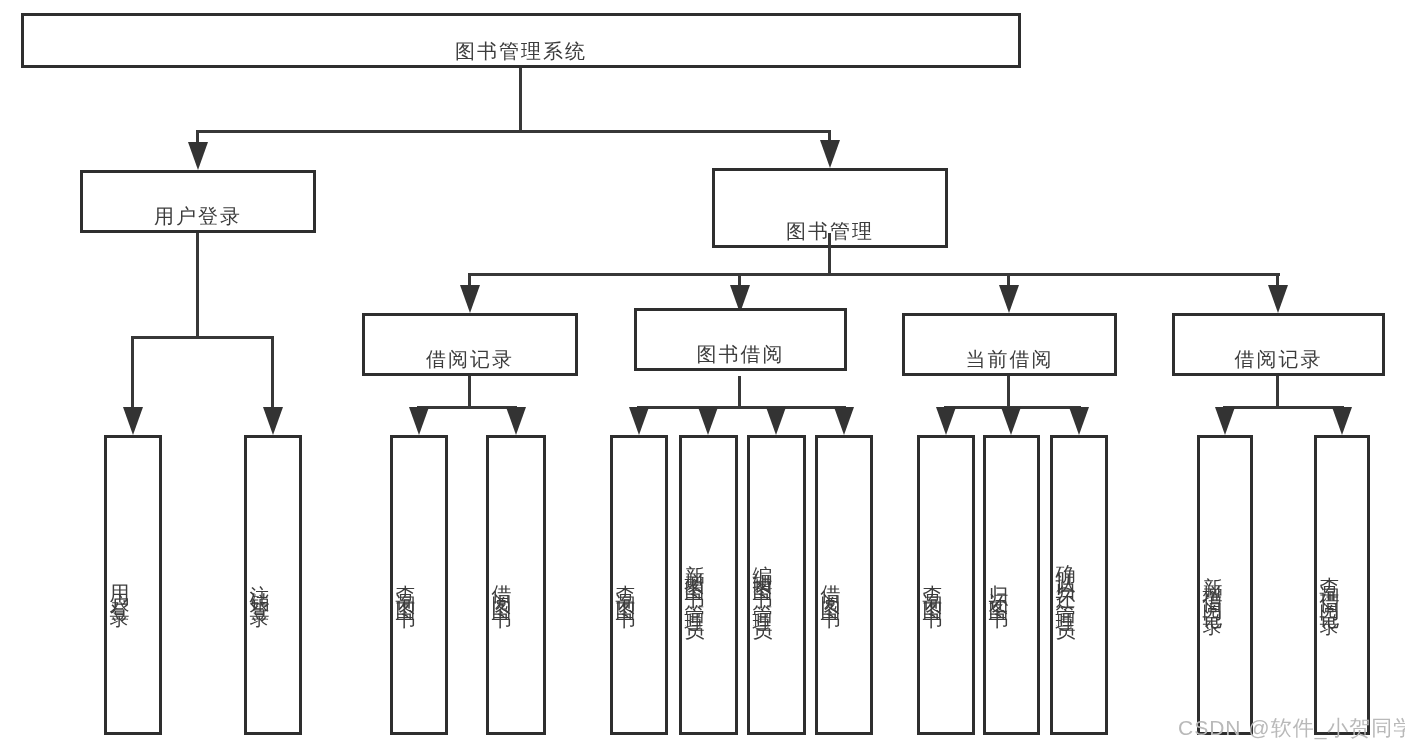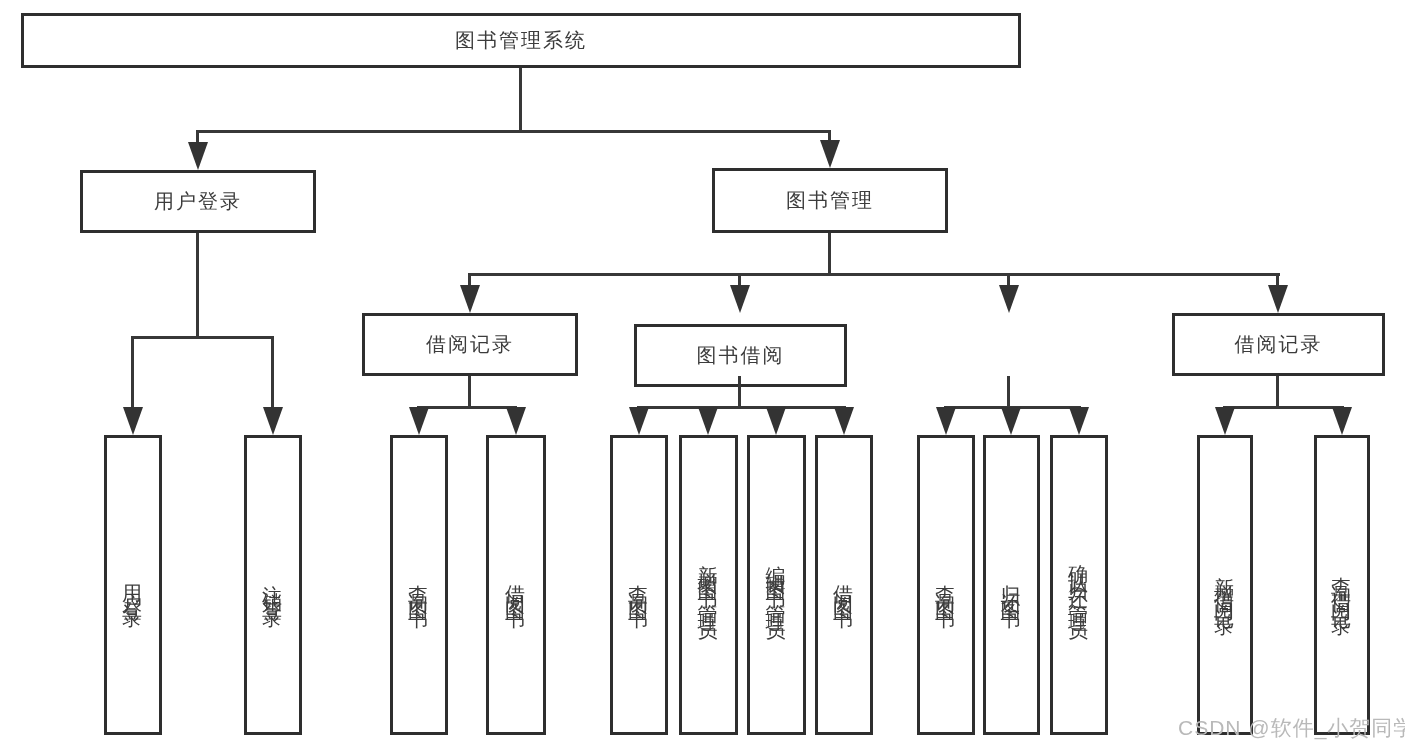--- a/index.html
+++ b/index.html
@@ -2,21 +2,21 @@
 <html><head>
 <meta charset="utf-8">
 <style>
   html,body{margin:0;padding:0;background:#ffffff;}
   .canvas{
     position:relative;width:1405px;height:747px;background:#ffffff;
     font-family:"Liberation Sans","DejaVu Sans",sans-serif;overflow:hidden;
   }
   .box{
     position:absolute;background:#ffffff;border:3px solid #2e2e2e;box-sizing:border-box;
-    display:flex;align-items:center;justify-content:center;
+    display:flex;align-items:flex-end;justify-content:center;
     color:#3c3c3c;font-size:20px;letter-spacing:2px;
   }
   .vbox{
     writing-mode:vertical-rl;text-orientation:mixed;letter-spacing:8px;font-size:20px;
   }
   .vl{position:absolute;width:3px;background:#383838;}
   .hl{position:absolute;height:3px;background:#383838;}
   .arr{
     position:absolute;width:0;height:0;
     border-left:10px solid transparent;border-right:10px solid transparent;
@@ -39,21 +39,21 @@
   <div class="vl" style="left:519px;top:68px;height:62px"></div>
   <div class="hl" style="left:196px;top:130px;width:635px"></div>
   <div class="vl" style="left:196px;top:130px;height:14px"></div>
   <div class="arr" style="left:188px;top:142px"></div>
   <div class="vl" style="left:828px;top:130px;height:12px"></div>
   <div class="arr" style="left:820px;top:140px"></div>
 
   <div class="box" style="left:80px;top:170px;width:236px;height:63px">
     <span>用户登录</span>
   </div>
-  <div class="box" style="left:712px;top:168px;width:236px;height:65px">
+  <div class="box" style="left:712px;top:168px;width:236px;height:80px">
     <span>图书管理</span>
   </div>
 
   <div class="vl" style="left:196px;top:233px;height:103px"></div>
   <div class="hl" style="left:131px;top:336px;width:143px"></div>
   <div class="vl" style="left:131px;top:336px;height:71px"></div>
   <div class="arr" style="left:123px;top:407px"></div>
   <div class="vl" style="left:271px;top:336px;height:71px"></div>
   <div class="arr" style="left:263px;top:407px"></div>
 
@@ -64,22 +64,25 @@
   <div class="vl" style="left:738px;top:273px;height:14px"></div>
   <div class="arr" style="left:730px;top:285px"></div>
   <div class="vl" style="left:1007px;top:273px;height:14px"></div>
   <div class="arr" style="left:999px;top:285px"></div>
   <div class="vl" style="left:1276px;top:273px;height:14px"></div>
   <div class="arr" style="left:1268px;top:285px"></div>
 
   <div class="box" style="left:362px;top:313px;width:216px;height:63px">
     <span>借阅记录</span>
   </div>
-  <div class="box" style="left:634px;top:324px;width:213px;height:63px">
+  <div class="box" style="left:634px;top:308px;width:213px;height:63px">
     <span>图书借阅</span>
+  </div>
+  <div class="box" style="left:902px;top:313px;width:215px;height:63px">
+    <span>当前借阅</span>
   </div>
   <div class="box" style="left:1172px;top:313px;width:213px;height:63px">
     <span>借阅记录</span>
   </div>
 
   <div class="vl" style="left:468px;top:376px;height:30px"></div>
   <div class="hl" style="left:417px;top:406px;width:100px"></div>
   <div class="arr" style="left:409px;top:407px"></div>
   <div class="arr" style="left:506px;top:407px"></div>
 

